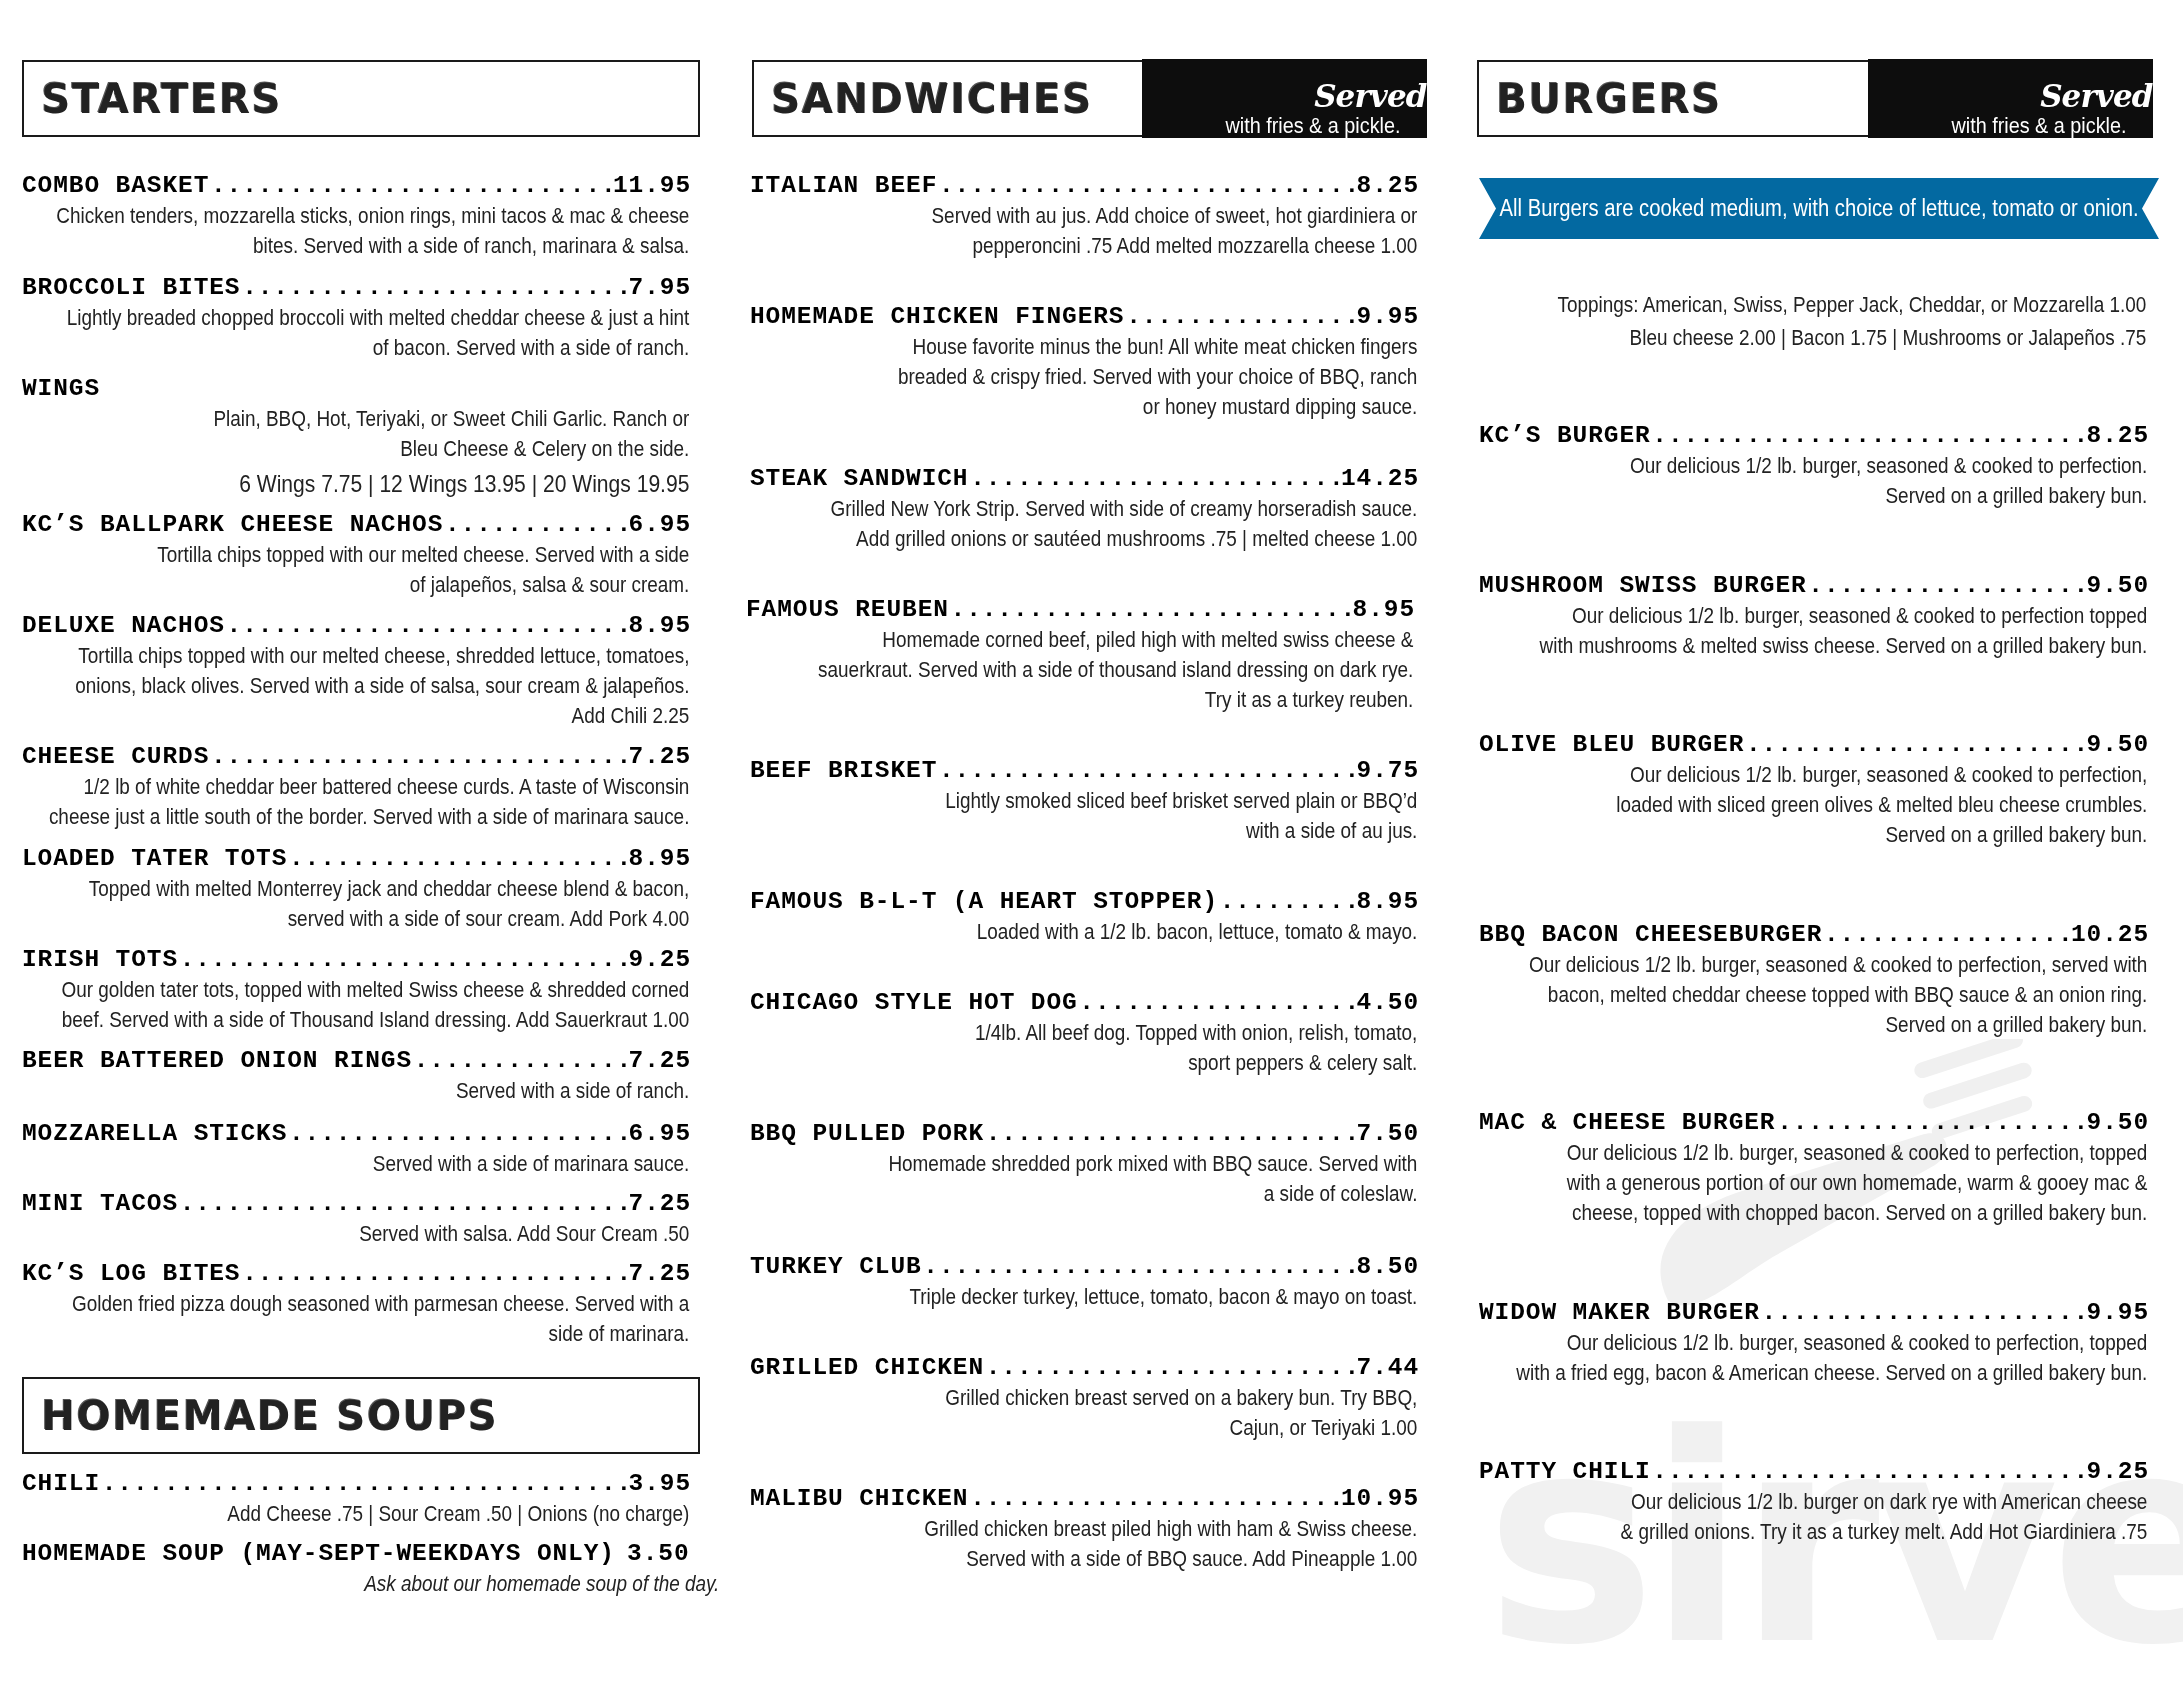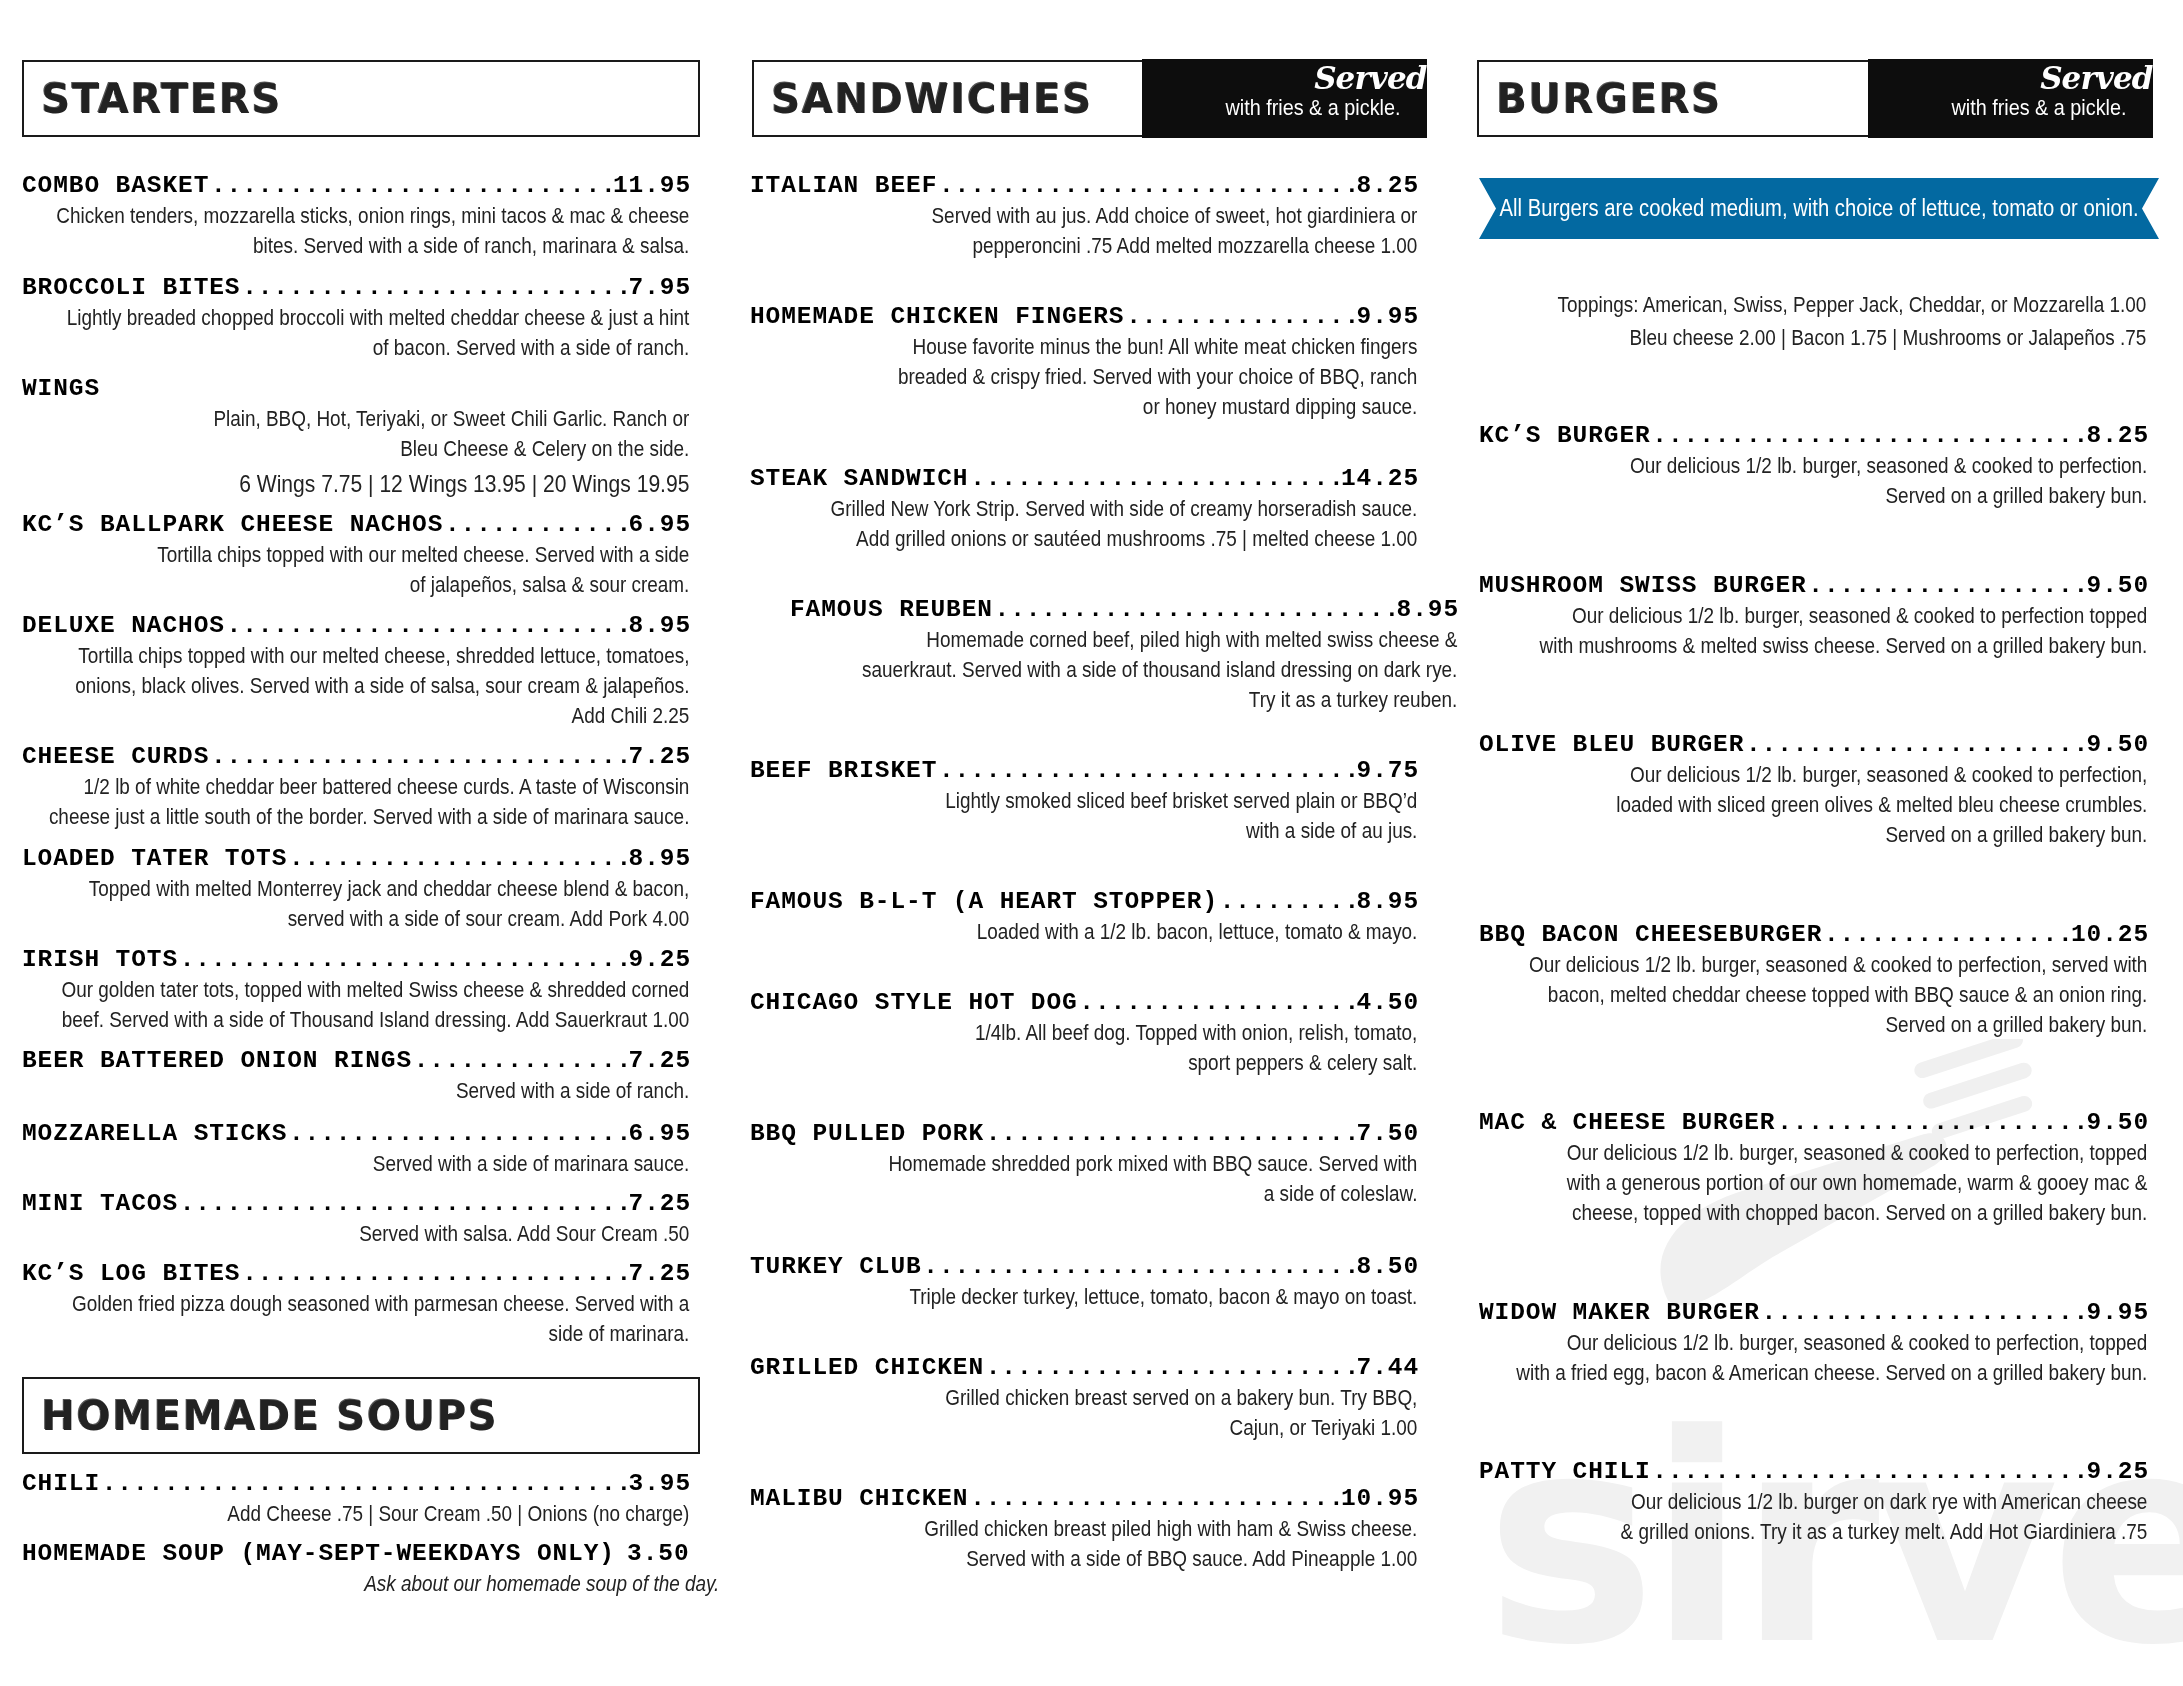--- a/index.html
+++ b/index.html
@@ -1,21 +1,21 @@
 <!DOCTYPE html>
 <html style="font-size:14px"><head>
 <meta charset="utf-8">
 <style>
   html,body{margin:0;padding:0;background:#fff;}
   body{width:2184px;height:1687px;position:relative;overflow:hidden;font-family:"Liberation Sans",sans-serif;color:#1a1a1a;}
   .hdr{position:absolute;border:2.6px solid #1a1a1a;box-sizing:border-box;background:#fff;height:77px;}
   .hdr-title{position:absolute;left:17.5px;top:50%;transform:translateY(-50%);font-family:"DejaVu Sans",sans-serif;font-weight:bold;font-size:40px;letter-spacing:1.7px;color:#222;
     text-shadow:0.9px 0.9px 0 #fff,-0.9px -0.9px 0 #555;}
   .hdr-black{position:absolute;top:-2.6px;right:-2.6px;bottom:-2.6px;background:#0d0d0d;color:#fff;padding-left:24.5px;box-sizing:border-box;}
-  .served{font-family:"DejaVu Serif",serif;font-style:italic;font-weight:bold;font-size:31px;line-height:33px;margin-top:3px;display:block;letter-spacing:-0.9px;}
+  .served{font-family:"DejaVu Serif",serif;font-style:italic;font-weight:bold;font-size:31px;line-height:33px;margin-top:21px;display:block;letter-spacing:-0.9px;}
   .served-sub{font-family:"Liberation Sans",sans-serif;font-size:22px;display:block;transform:scaleX(.9);transform-origin:left;}
   .item{position:absolute;}
   .title-row{display:flex;align-items:baseline;font-family:"Liberation Mono",monospace;font-weight:bold;font-size:24.5px;line-height:30px;letter-spacing:0.9px;color:#000000;white-space:nowrap;}
   .title-row .dots{flex:1;overflow:hidden;margin:0 1.7px;}
   .title-row .dots::before{content:"........................................................................................................................................................................";letter-spacing:0.9px;}
   .desc{font-family:"Liberation Sans",sans-serif;font-size:22px;line-height:30px;color:#222;transform:scaleX(.86);transform-origin:left top;width:116%;white-space:pre-line;}
   .desc.it{font-style:italic;}
   .prices-line{font-size:24.5px;line-height:31px;}
   .ribbon{position:absolute;left:1479px;top:178px;width:680px;height:61px;background:#0369a1;color:#fff;
     clip-path:polygon(0 0,100% 0,97.5% 50%,100% 100%,0 100%,2.5% 50%);display:flex;align-items:center;justify-content:center;}
@@ -212,21 +212,21 @@
 <div class="item" style="left:750px;top:464px;width:669px;">
   <div class="title-row">
       <span>STEAK SANDWICH</span>
       <span class="dots"></span>
       <span>14.25</span>
     </div>
   <div class="desc">Grilled New York Strip. Served with side of creamy horseradish sauce.
 Add grilled onions or sautéed mushrooms .75  |  melted cheese 1.00</div>
 </div>
 
-<div class="item" style="left:790px;top:595px;width:669px;">
+<div class="item" style="left:746px;top:595px;width:669px;">
   <div class="title-row">
       <span>FAMOUS REUBEN</span>
       <span class="dots"></span>
       <span>8.95</span>
     </div>
   <div class="desc">Homemade corned beef, piled high with melted swiss cheese &amp;
 sauerkraut. Served with a side of thousand island dressing on dark rye.
 Try it as a turkey reuben.</div>
 </div>
 

